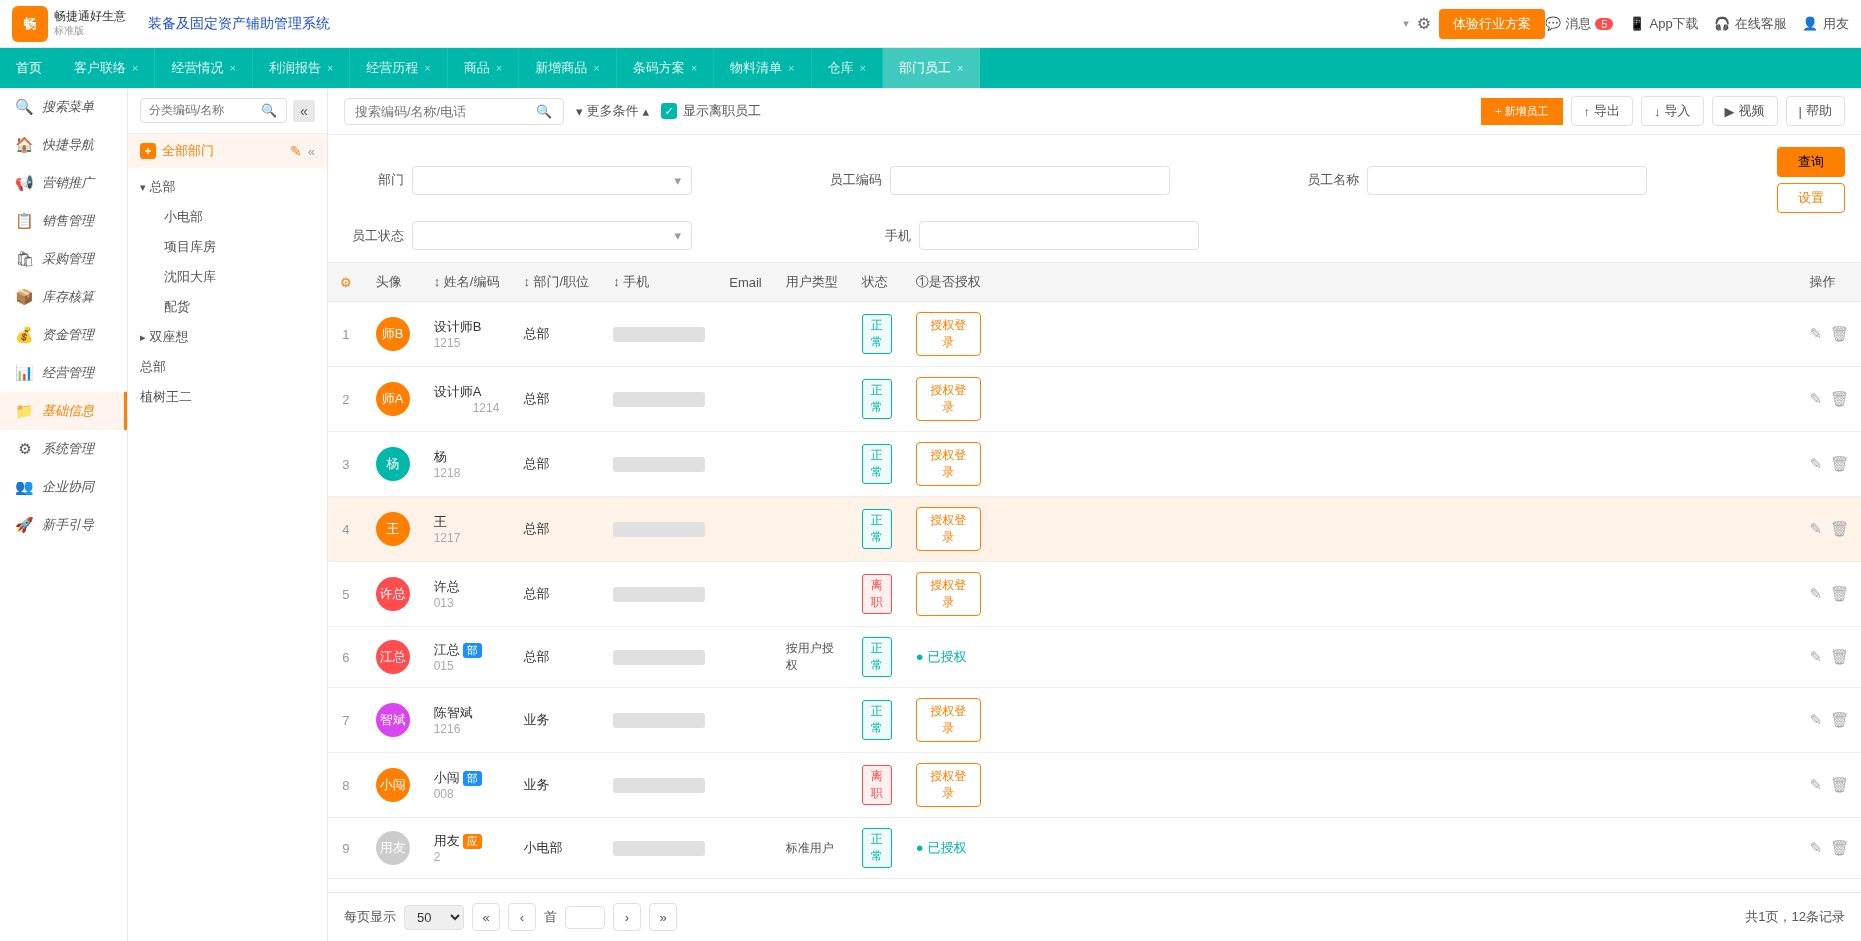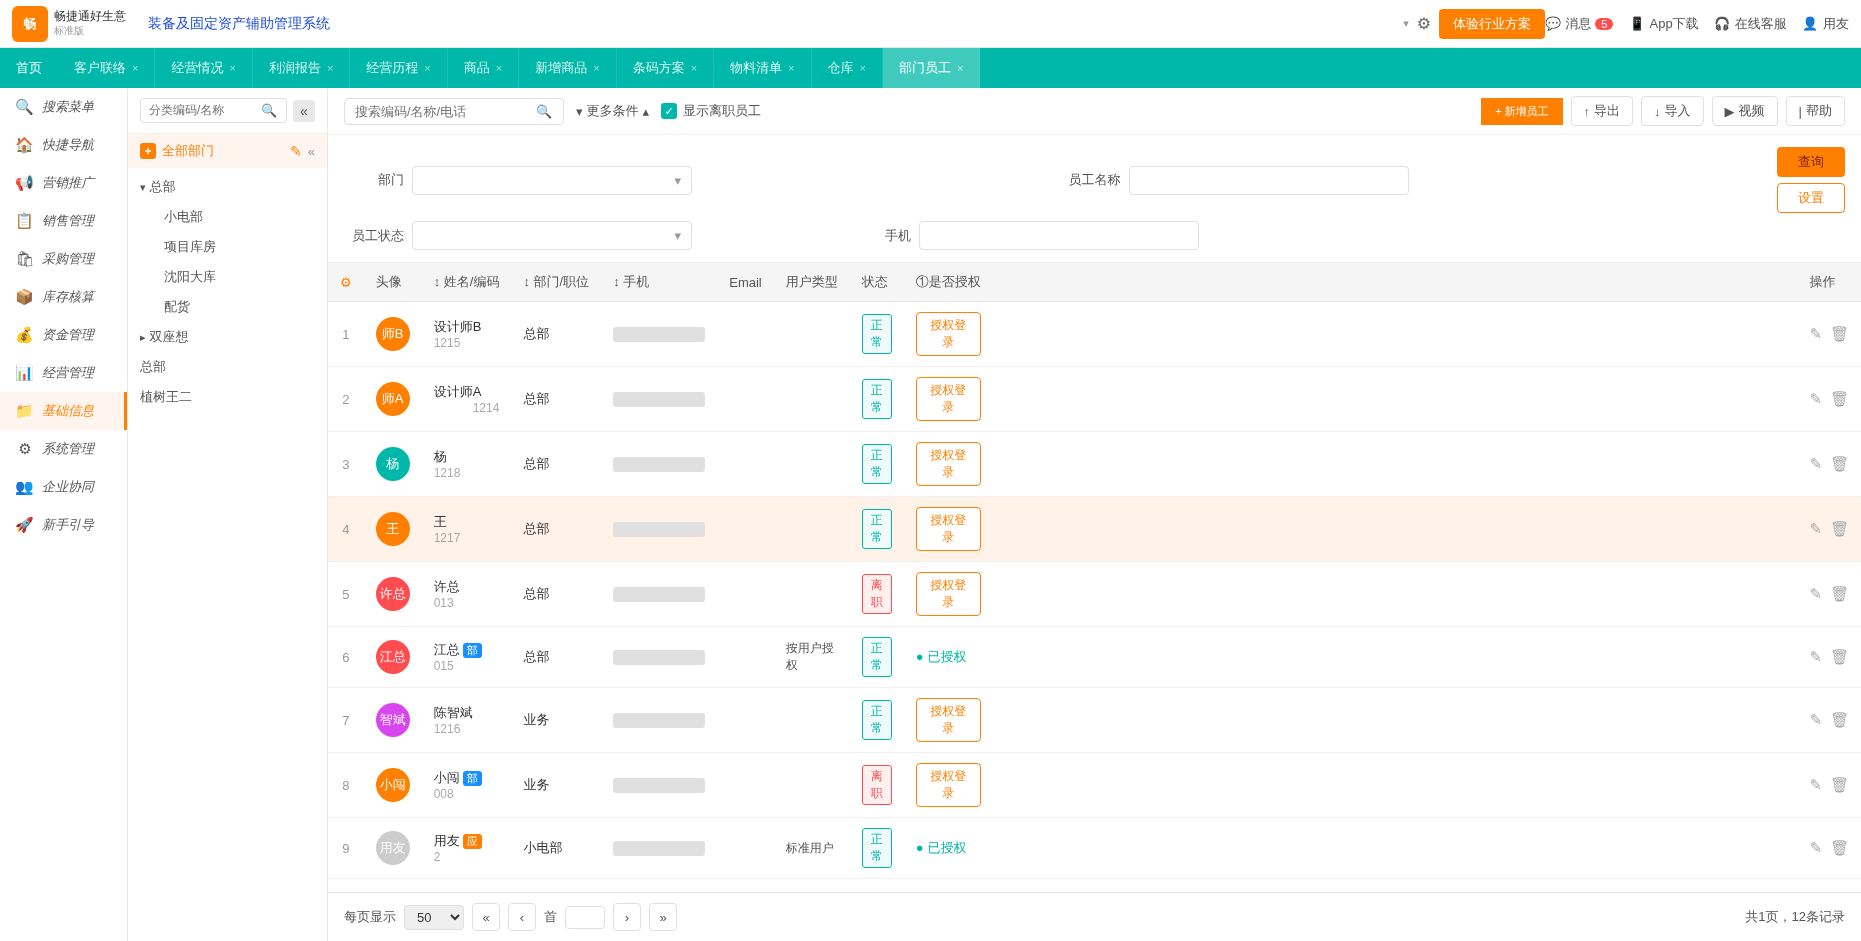--- a/index.html
+++ b/index.html
@@ -71,21 +71,21 @@
 
     
     .filter-form { background: #fff; padding: 12px 16px; border-bottom: 1px solid #f0f0f0; flex-shrink: 0; }
     .filter-row { display: flex; align-items: center; gap: 20px; margin-bottom: 8px; }
     .filter-row:last-child { margin-bottom: 0; }
     .filter-field { display: flex; align-items: center; gap: 8px; flex: 1; }
     .filter-label { color: #555; font-size: 13px; white-space: nowrap; min-width: 60px; text-align: right; }
     .filter-select { flex: 1; border: 1px solid #e0e0e0; border-radius: 4px; padding: 6px 10px; display: flex; align-items: center; justify-content: space-between; cursor: pointer; color: #999; font-size: 13px; max-width: 280px; }
     .filter-input { flex: 1; border: 1px solid #e0e0e0; border-radius: 4px; padding: 6px 10px; outline: none; font-size: 13px; color: #333; max-width: 280px; }
     .filter-actions { display: flex; flex-direction: column; gap: 6px; }
-    .btn-query { background: #ff7f00; color: #7f1d1d; border: none; border-radius: 4px; padding: 6px 20px; cursor: pointer; font-size: 13px; }
+    .btn-query { background: #ff7f00; color: #000000; border: none; border-radius: 4px; padding: 6px 20px; cursor: pointer; font-size: 13px; }
     .btn-settings { background: #fff; color: #ff7f00; border: 1px solid #ff7f00; border-radius: 4px; padding: 5px 20px; cursor: pointer; font-size: 13px; }
 
     
     .table-wrap { flex: 1; overflow-y: auto; background: #fff; }
     table { width: 100%; border-collapse: collapse; }
     thead tr { background: #f5f5f5; }
     th { padding: 10px 12px; text-align: left; color: #555; font-weight: 500; font-size: 13px; border-bottom: 1px solid #e8e8e8; white-space: nowrap; }
     td { padding: 10px 12px; color: #333; font-size: 13px; border-bottom: 1px solid #f0f0f0; vertical-align: middle; }
     tr.highlighted { background: #fff2e8; }
     .avatar { width: 34px; height: 34px; border-radius: 50%; display: flex; align-items: center; justify-content: center; color: #fff; font-size: 13px; font-weight: 500; }
@@ -309,20 +309,24 @@
         </div>
 
         <div class="filter-form">
           <div class="filter-row">
             <div class="filter-field">
               <span class="filter-label">部门</span>
               <div class="filter-select">
                 <span></span>
                 <span>▾</span>
               </div>
+            </div>
+            <div class="filter-field">
+              <span class="filter-label">员工编码</span>
+              <input class="filter-input" type="text" style="">
             </div>
             <div class="filter-field">
               <span class="filter-label">员工名称</span>
               <input class="filter-input" type="text" style="">
             </div>
             <div class="filter-actions">
               <button class="btn-query">查询</button>
               <button class="btn-settings">设置</button>
             </div>
           </div>

